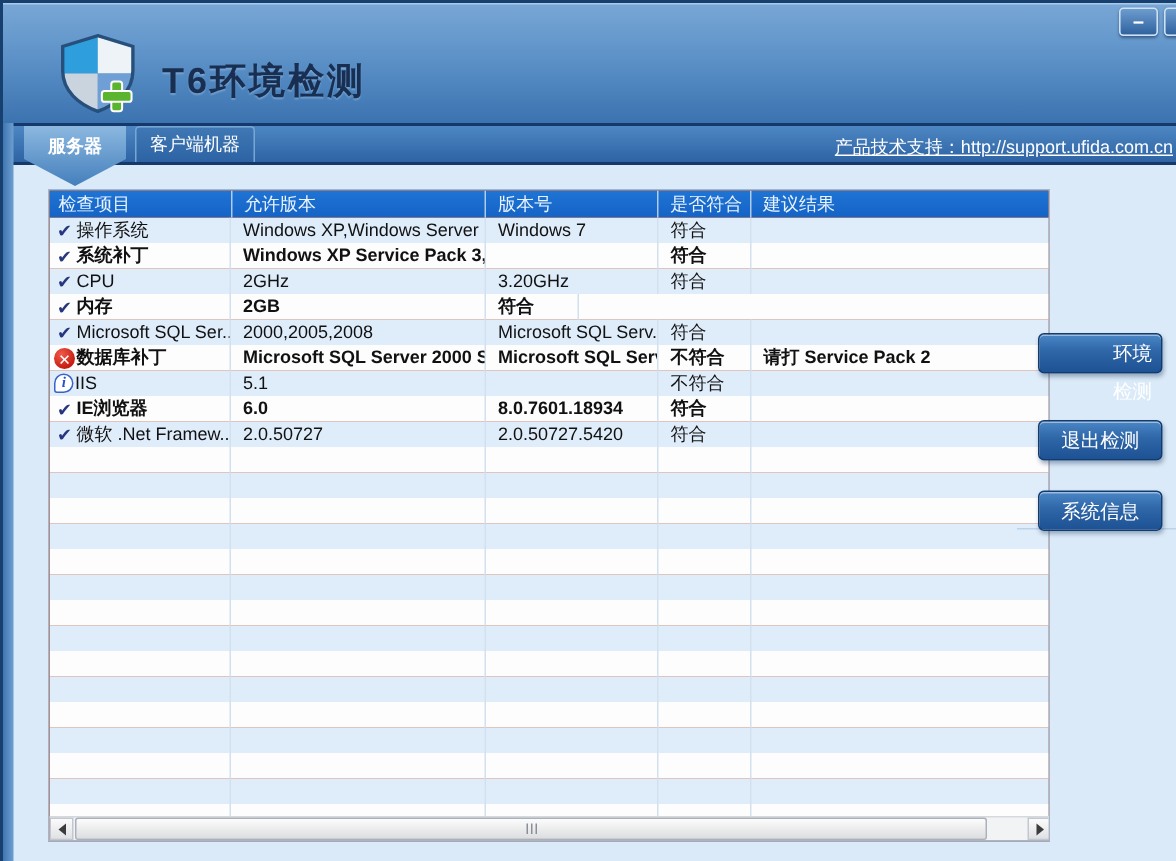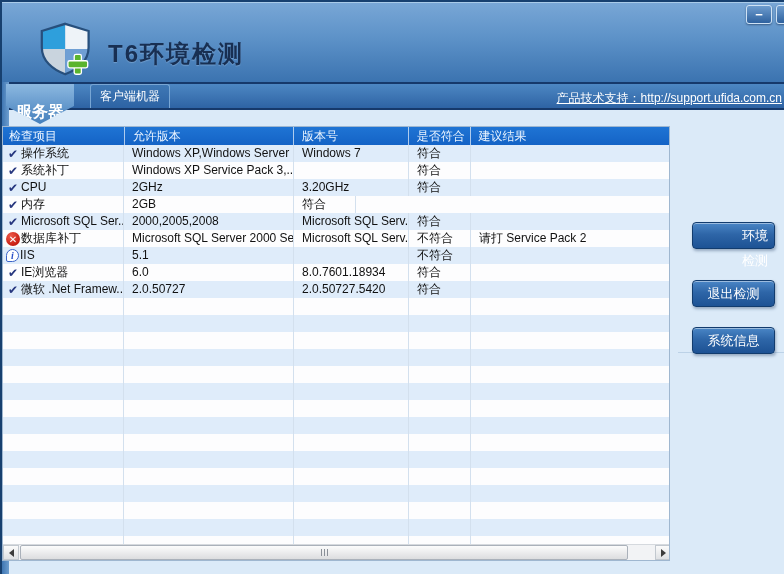--- a/index.html
+++ b/index.html
@@ -22,45 +22,45 @@
             border-radius:3px; background:linear-gradient(180deg,#6d9cce,#2f629f);
             color:#fff; font-size:13px; font-weight:bold; text-align:center; line-height:17px;
             cursor:pointer; box-shadow:0 1px 2px rgba(0,20,50,.45); }
   .winbtn.min { left:744px; }
   .winbtn.close { left:774px; }
 
   
   .tabband { position:absolute; left:0; top:80px; width:784px; height:28px;
              background:linear-gradient(180deg,#4d87c3,#2e63a4);
              border-top:2px solid #16396b; border-bottom:2px solid #16396b; }
-  .tab-active { position:absolute; left:4px; top:82px; width:68px; height:40px; z-index:5;
+  .tab-active { position:absolute; left:14px; top:82px; width:68px; height:40px; z-index:5;
                 clip-path:polygon(0 0,100% 0,100% 55%,50% 100%,0 55%);
                 background:linear-gradient(180deg,#8cb8e0,#447fbc);
-                color:#fff; font-size:16px; font-weight:bold; text-align:center;
-                padding-top:18px; cursor:pointer; filter:drop-shadow(0 0 1px #1e4a80); }
+                color:#fff; font-size:12px; font-weight:bold; text-align:center;
+                padding-top:5px; cursor:pointer; filter:drop-shadow(0 0 1px #1e4a80); }
   .tab-idle { position:absolute; left:88px; top:82px; width:80px; height:24px; z-index:4;
               background:linear-gradient(180deg,#3f78b5,#2d63a4);
               border:1px solid #78a6d4; border-bottom:none; border-radius:3px 3px 0 0;
               color:#fff; font-size:12px; text-align:center; line-height:22px; cursor:pointer; }
   .support { position:absolute; right:2px; top:88px; color:#fff; font-size:12px;
              text-decoration:underline; white-space:nowrap; cursor:pointer; z-index:4;margin-left:29px; }
 
   
-  .listview { position:absolute; left:0; top:124px; width:668px; height:435px;
+  .listview { position:absolute; left:30px; top:124px; width:668px; height:435px;
               background:#c2410c; border:1px solid #9fb7d0; overflow:hidden; }
   .lv-head { display:flex; height:18px; background:linear-gradient(180deg,#1f74d4,#1463c6);
              color:#eaf4ff; font-size:12px; line-height:18px; }
   .lv-head .hc { padding-left:8px; border-left:1px solid rgba(255,255,255,.65);
                  cursor:pointer; overflow:hidden; white-space:nowrap; }
   .lv-head .hc:first-child { border-left:none; padding-left:6px; }
   .lv-body { position:absolute; left:0; top:18px; width:668px; height:401px; overflow:hidden; }
   .lv-row { display:flex; height:17px; font-size:12px; line-height:17px; color:#111;
             cursor:default; }
   .lv-row.odd  { background:#dfecfa; }
-  .lv-row.even { background:#fdfdfe; }
+  .lv-row.even { background:#fdfdfe;font-weight:bold; }
   .cell { overflow:hidden; white-space:nowrap; border-right:1px solid #d3e0ee; padding-left:8px; }
   .cell.c1 { display:flex; align-items:center; padding-left:3px; gap:1px; }
   .w1{width:121px;} .w2{width:170px;} .w3{width:115px;} .w4{width:62px;} .w5{width:200px; border-right:none;}
 
   .row-icon { display:inline-block; width:14px; height:14px; flex:0 0 14px;
               text-align:center; line-height:14px; font-size:12px; }
   .row-icon.pass::before { content:"✔"; color:#26367e; font-weight:bold; }
   .row-icon.fail { background:radial-gradient(circle at 35% 30%,#ef5a4a,#c61d12 70%);
                    border-radius:50%; }
   .row-icon.fail::before { content:"✕"; color:#fff; font-size:10px; font-weight:bold; }

